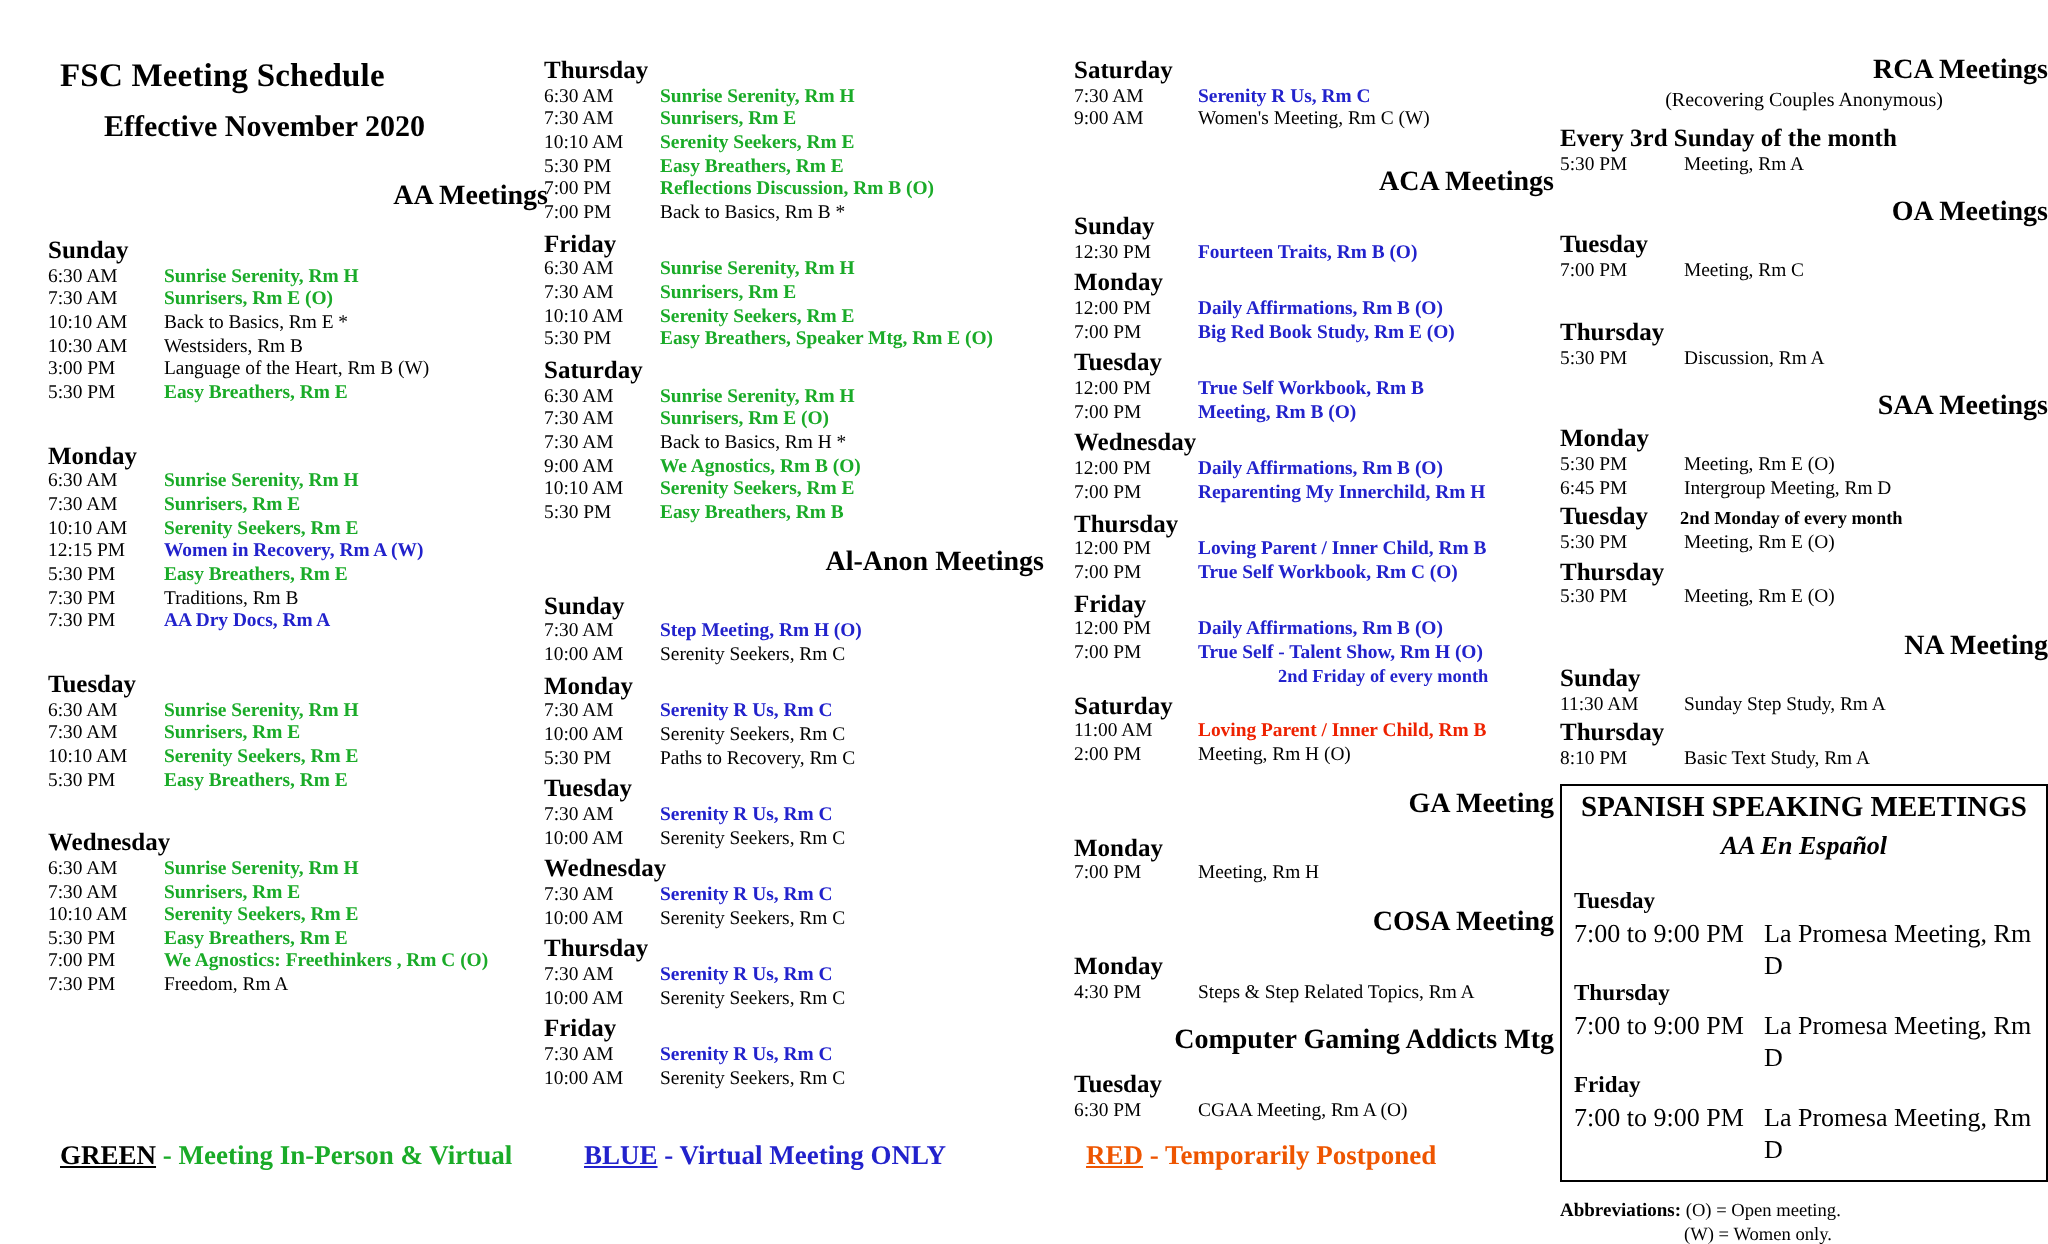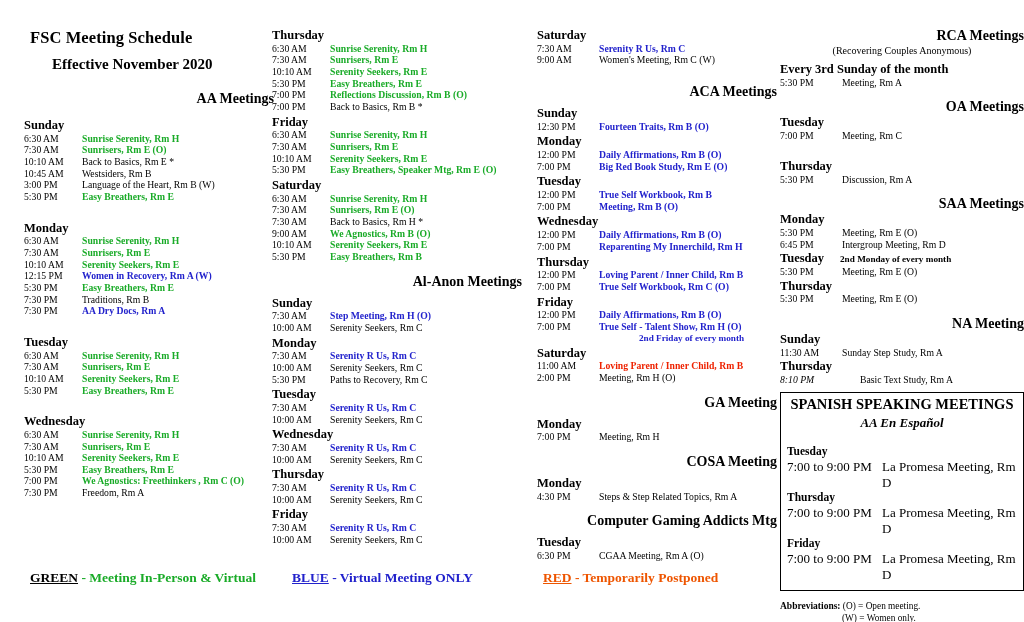--- a/index.html
+++ b/index.html
@@ -171,21 +171,21 @@
           </div>
           <div class="mtg">
             <span class="time" style="width: 58px;">7:30 AM</span>
             <span class="desc green">Sunrisers, Rm E (O)</span>
           </div>
           <div class="mtg">
             <span class="time" style="width: 58px;">10:10 AM</span>
             <span class="desc black">Back to Basics, Rm E *</span>
           </div>
           <div class="mtg">
-            <span class="time" style="width: 58px;">10:45 AM</span>
+            <span class="time" style="width: 58px;">10:30 AM</span>
             <span class="desc black">Westsiders, Rm B</span>
           </div>
           <div class="mtg">
             <span class="time" style="width: 58px;">3:00 PM</span>
             <span class="desc black">Language of the Heart, Rm B (W)</span>
           </div>
           <div class="mtg">
             <span class="time" style="width: 58px;">5:30 PM</span>
             <span class="desc green">Easy Breathers, Rm E</span>
           </div>
@@ -630,21 +630,21 @@
         <div class="daygroup" style="margin-bottom: 1px;">
           <div class="day">Sunday</div>
           <div class="mtg">
             <span class="time" style="width: 62px;">11:30 AM</span>
             <span class="desc black">Sunday Step Study, Rm A</span>
           </div>
         </div>
         <div class="daygroup">
           <div class="day">Thursday</div>
           <div class="mtg">
-            <span class="time" style="width: 80px; font-style: italic;">8:10 PM</span>
+            <span class="time" style="width: 62px;">8:10 PM</span>
             <span class="desc black">Basic Text Study, Rm A</span>
           </div>
         </div>
       </div>
 
     <div class="spanish-box">
       <div class="spanish-title">SPANISH SPEAKING MEETINGS</div>
       <div class="spanish-sub">AA  En Español</div>
       <div id="col4-spanish-days">
           <div class="sp-day">Tuesday</div>

